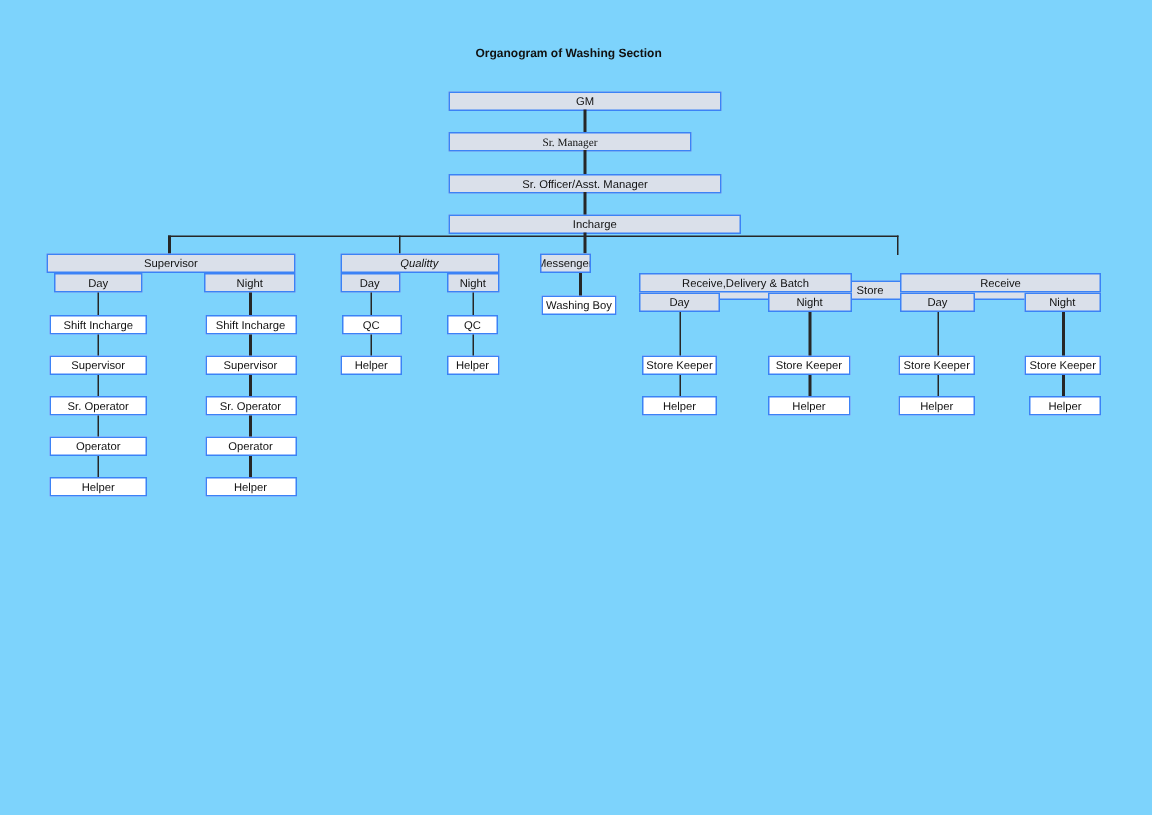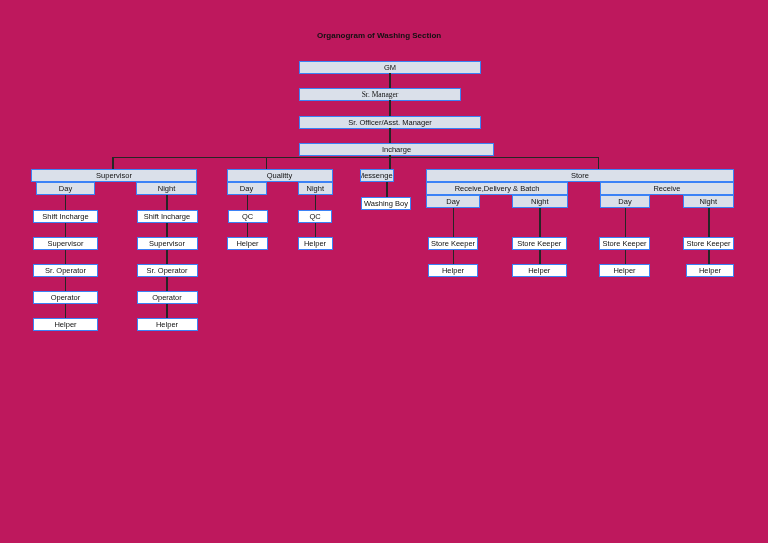--- a/index.html
+++ b/index.html
@@ -1,20 +1,20 @@
 <!DOCTYPE html>
 <html><head>
 <meta charset="utf-8">
 <style>
   html, body { margin: 0; padding: 0; background: #ffffff; }
   .canvas {
     position: relative;
     width: 768px;
     height: 543px;
-    background: #be185d;
+    background: #7dd3fc;
     font-family: "Liberation Sans", sans-serif;
     overflow: hidden;
   }
   .title {
     position: absolute;
     left: 317px;
     top: 31px;
     width: 122px;
     text-align: center;
     font-size: 8px;
@@ -92,39 +92,39 @@
   <div class="vline" style="left:64.5px; top:250px; height:14px;"></div>
   <div class="vline" style="left:64.5px; top:277px; height:14px;"></div>
   <div class="vline" style="left:64.5px; top:304px; height:14px;"></div>
 
   <div class="vline" style="left:166px; top:195px; height:15px;"></div>
   <div class="vline" style="left:166px; top:223px; height:14px;"></div>
   <div class="vline" style="left:166px; top:250px; height:14px;"></div>
   <div class="vline" style="left:166px; top:277px; height:14px;"></div>
   <div class="vline" style="left:166px; top:304px; height:14px;"></div>
 
-  <div class="node hdr" style="left:226.5px; top:169px; width:106px;">Qualitty</div>
+  <div class="node hdr" style="left:226.5px; top:169px; width:106px;font-style:italic;">Qualitty</div>
   <div class="node hdr" style="left:226.5px; top:182px; width:40px;">Day</div>
   <div class="node hdr" style="left:298px; top:182px; width:34.5px;">Night</div>
 
   <div class="node" style="left:227.5px; top:210px; width:40px;">QC</div>
   <div class="node" style="left:227px; top:237px; width:41px;">Helper</div>
   <div class="node" style="left:298px; top:210px; width:34px;">QC</div>
   <div class="node" style="left:297.5px; top:237px; width:35px;">Helper</div>
 
   <div class="vline" style="left:246.5px; top:195px; height:15px;"></div>
   <div class="vline" style="left:246.5px; top:223px; height:14px;"></div>
   <div class="vline" style="left:314.5px; top:195px; height:15px;"></div>
   <div class="vline" style="left:314.5px; top:223px; height:14px;"></div>
 
   <div class="node hdr" style="left:359.5px; top:169px; width:34px;">Messenger</div>
   <div class="node" style="left:361px; top:197px; width:50px;">Washing Boy</div>
   <div class="vline" style="left:386px; top:182px; height:15px;"></div>
 
-  <div class="node hdr" style="left:426px; top:169px; width:308px;">Store</div>
+  <div class="node hdr" style="left:426px; top:187px; width:308px;">Store</div>
   <div class="node hdr" style="left:426px; top:182px; width:142px;">Receive,Delivery &amp; Batch</div>
   <div class="node hdr" style="left:600px; top:182px; width:134px;">Receive</div>
 
   <div class="node hdr" style="left:426px; top:195px; width:54px;">Day</div>
   <div class="node hdr" style="left:511.5px; top:195px; width:56.5px;">Night</div>
   <div class="node hdr" style="left:600px; top:195px; width:50px;">Day</div>
   <div class="node hdr" style="left:682.5px; top:195px; width:51.5px;">Night</div>
 
   <div class="node" style="left:428px; top:237px; width:50px;">Store Keeper</div>
   <div class="node" style="left:428px; top:264px; width:50px;">Helper</div>

